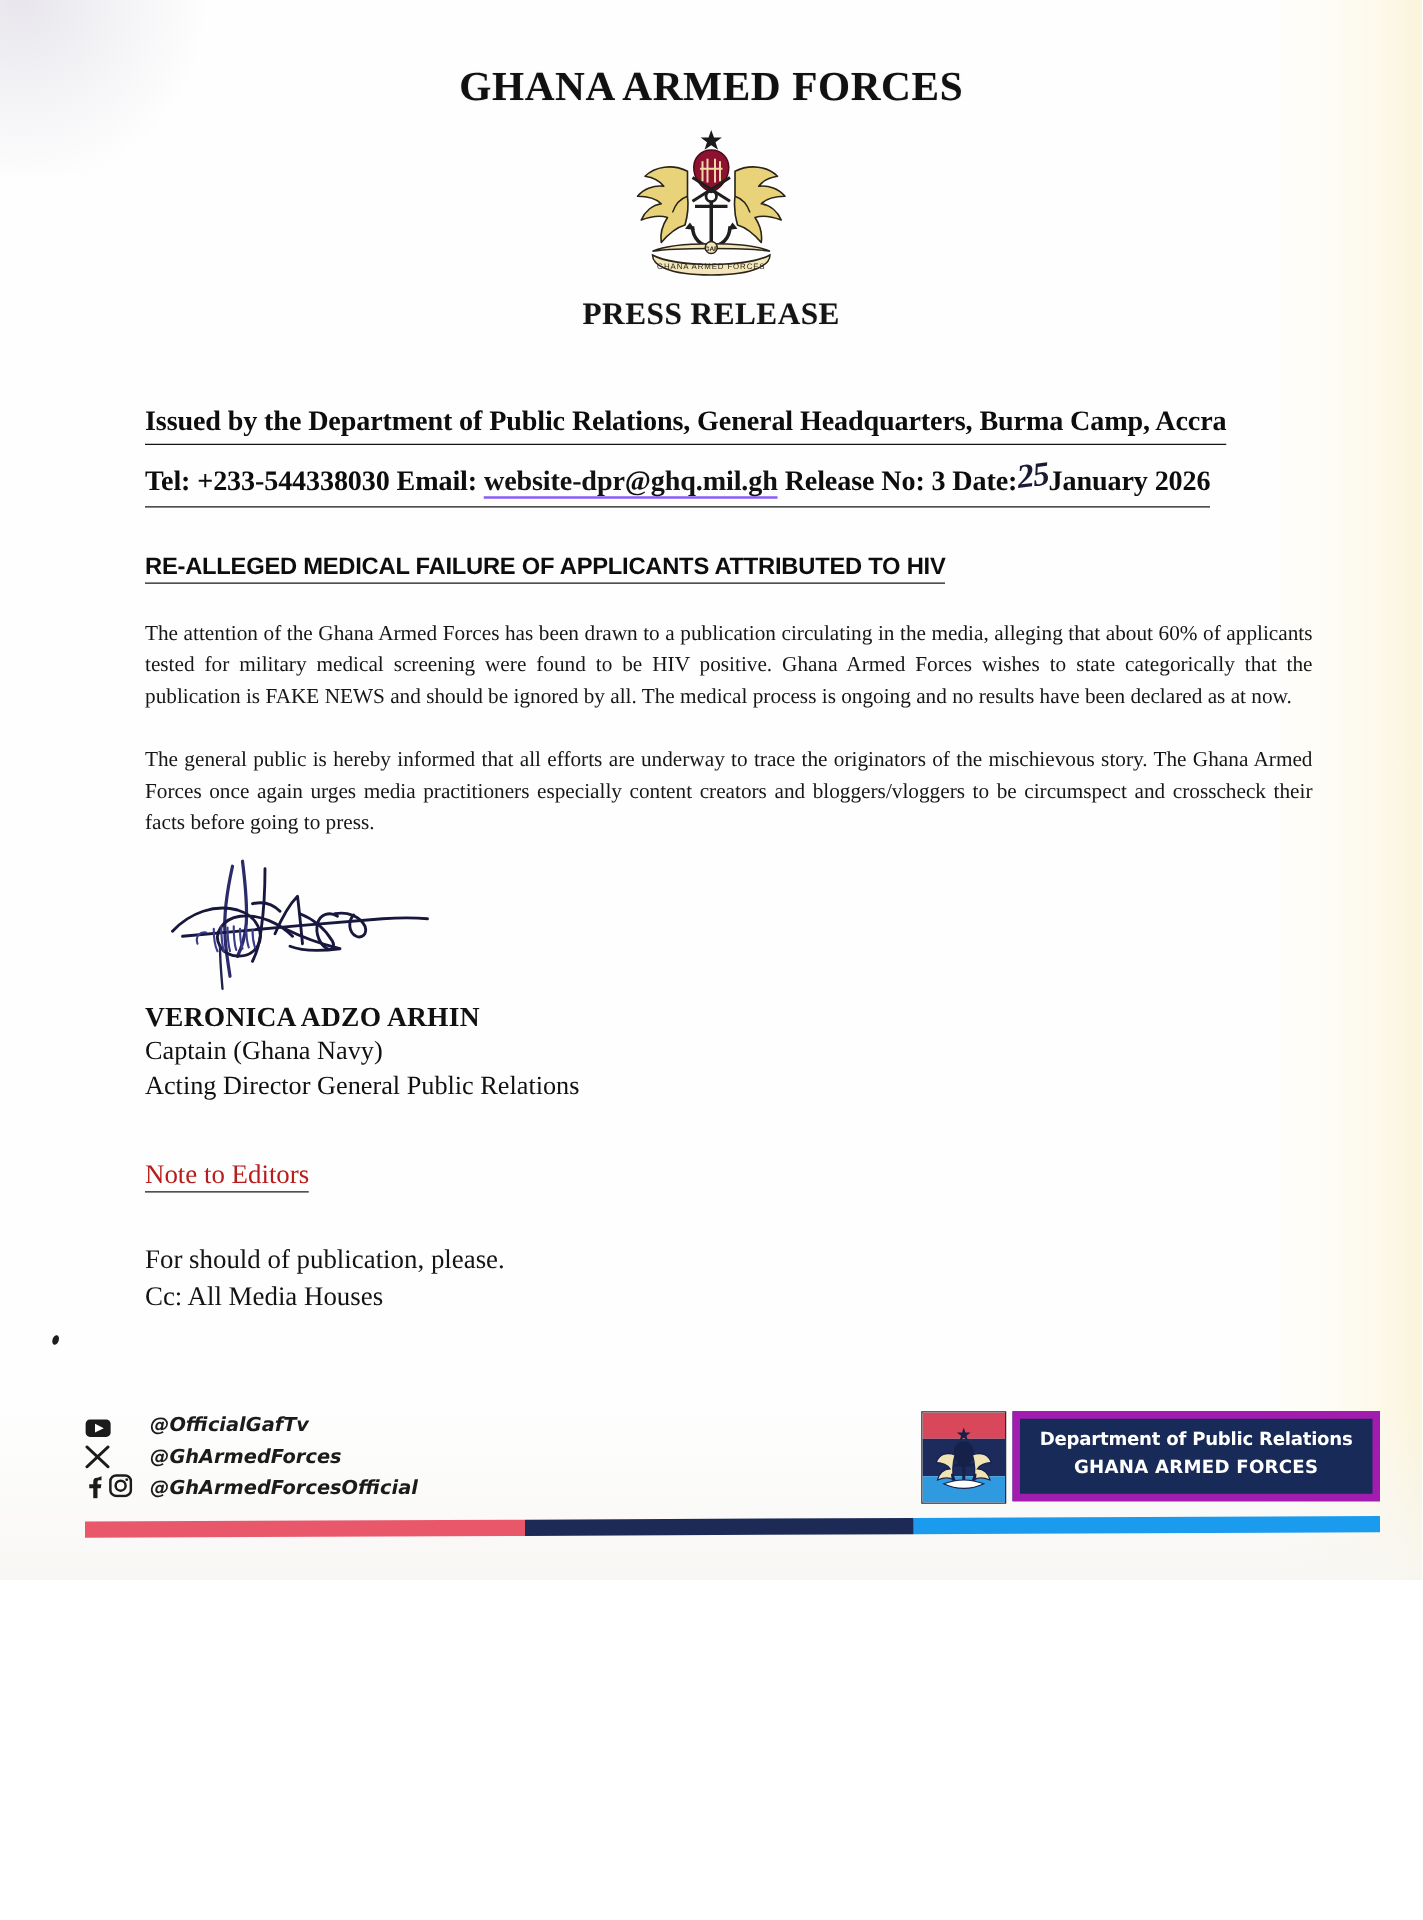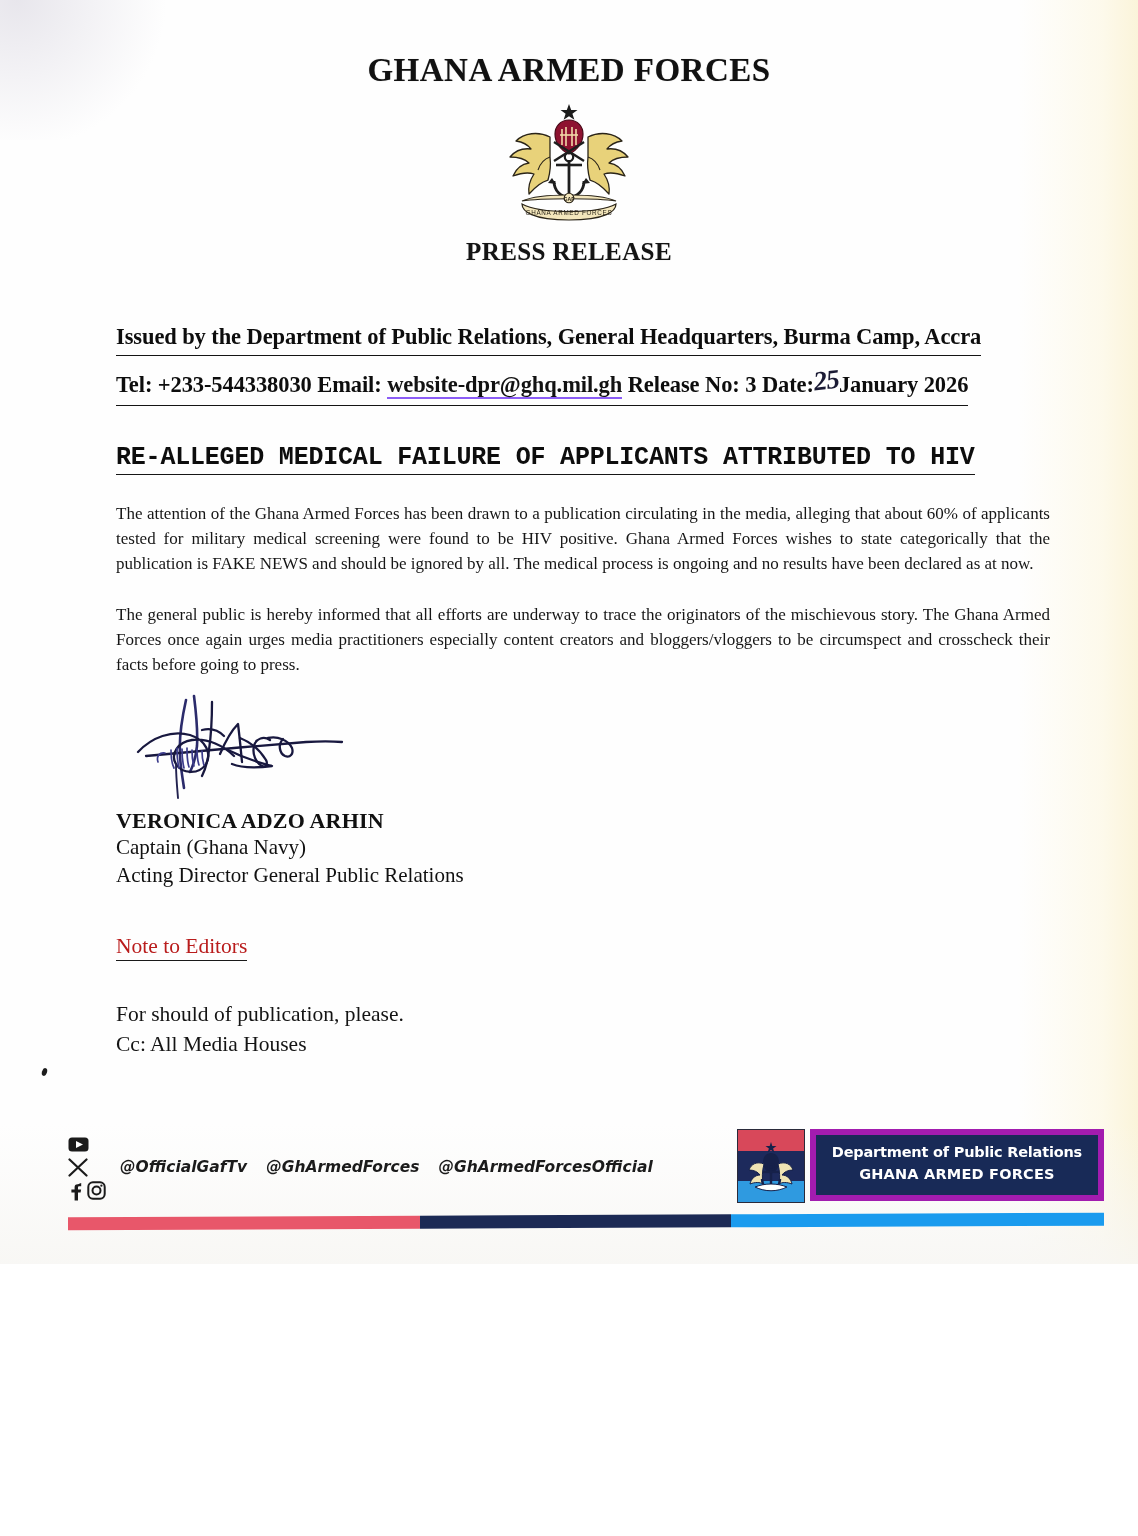--- a/index.html
+++ b/index.html
@@ -108,23 +108,23 @@
     font-size: 27px;
     color: #1b1b35;
     display: inline-block;
     transform: rotate(-7deg) translateY(-3px);
     letter-spacing: -1px;
   }
 
   
   .subject {
     margin: 37px 100px 0 116px;
-    font-family: Liberation Mono, monospace;
-    font-weight: bold;
-    font-size: 25px;
+    font-family: Liberation Sans, sans-serif;
+    font-weight: bold;
+    font-size: 19px;
     color: #0d0d0d;
     letter-spacing: -0.2px;
   }
   .subject span {
     border-bottom: 1.8px solid #161616;
     padding-bottom: 2px;
   }
 
   
   .body-text {
@@ -226,21 +226,22 @@
     gap: 2px;
   }
   .social-icon-row {
     display: flex;
     align-items: center;
     gap: 5px;
     height: 21px;
   }
   .social-handles {
     display: flex;
-    gap: 19px;
+    flex-direction: column;
+    gap: 4px;
     font-family: "DejaVu Sans", sans-serif;
     font-style: italic;
     font-weight: bold;
     font-size: 15.5px;
     color: #1b1b1b;
   }
   .social-handles div {
     height: 21px;
     line-height: 21px;
     white-space: nowrap;

